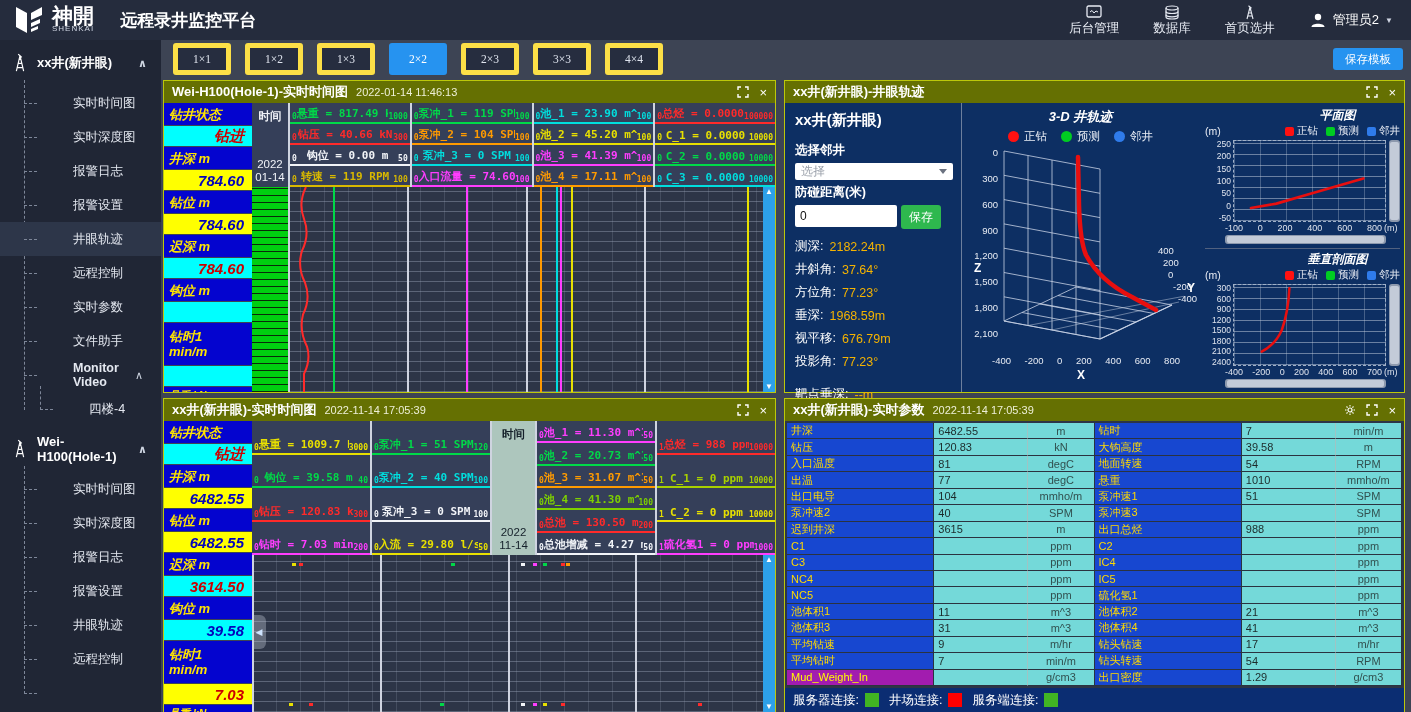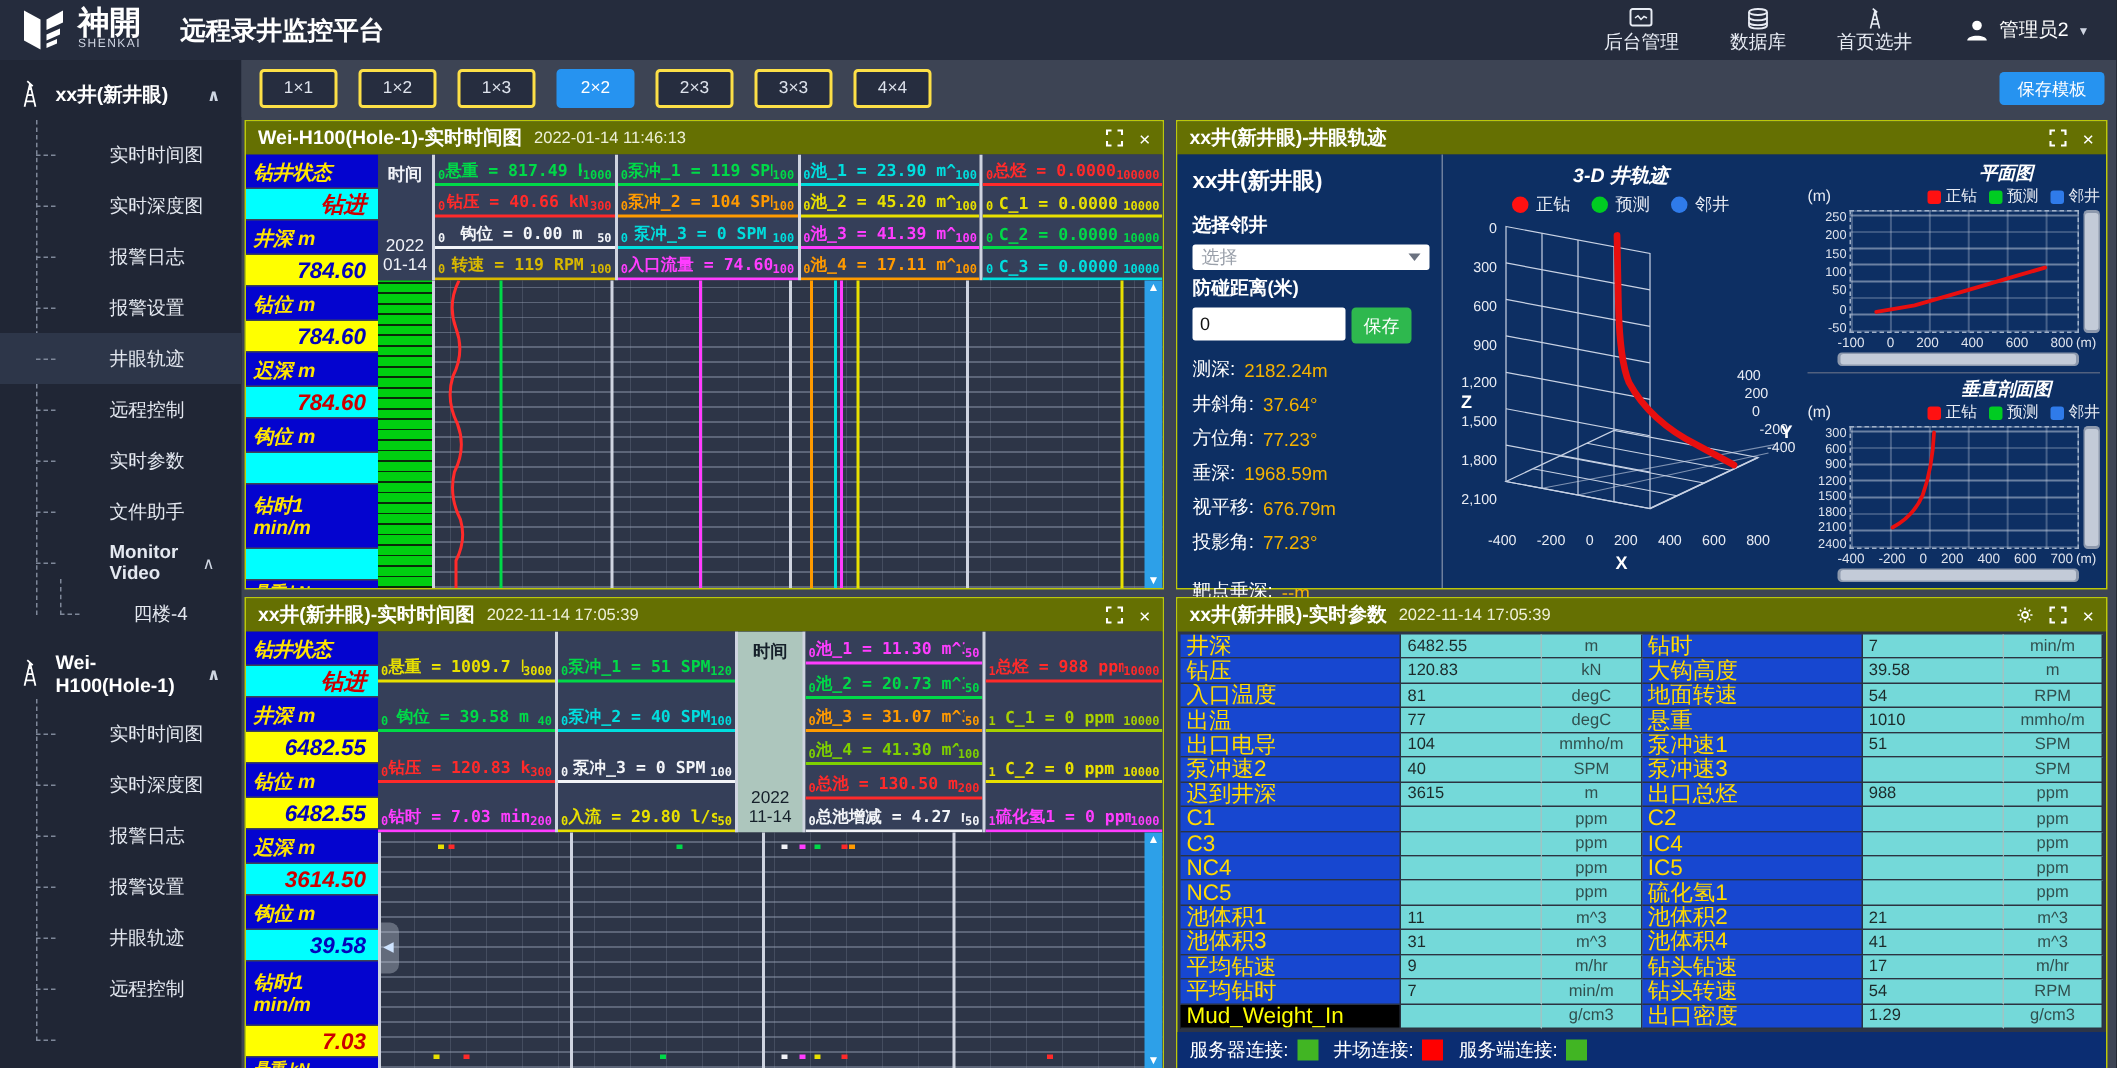--- a/index.html
+++ b/index.html
@@ -34,21 +34,21 @@
   .tree-item::before{content:"";position:absolute;left:24px;width:13px;border-top:1px dashed #7e8799;}
   .tree-item.child{padding-left:56px;}
   .tree-item.child::before{left:40px;}
   .tree-item.active{background:#2d3649;}
   .tree-item.bold .ti-label{font-weight:bold;}
   .tree-item .ti-label{flex:1;margin-left:33px;}
 
   
   #toolbar{position:absolute;left:161px;top:40px;width:1250px;height:38px;background:#3d4454;display:flex;align-items:center;}
   #grid-btns{display:flex;gap:14px;margin-left:12px;}
-  .gbtn{width:48px;height:22px;background:#262d3f;border:2px solid #fde047;border-radius:3px;color:#dfe4ee;font-size:11.5px;display:flex;align-items:center;justify-content:center;cursor:pointer;}
+  .gbtn{width:48px;height:22px;background:#262d3f;border:5px solid #fde047;border-radius:3px;color:#dfe4ee;font-size:11.5px;display:flex;align-items:center;justify-content:center;cursor:pointer;font-family:Liberation Serif, serif;}
   .gbtn.active{background:#2693f0;border-color:#2693f0;color:#fff;}
   #save-btn{margin-left:auto;margin-right:8px;width:70px;height:22px;background:#2693f0;border-radius:3px;color:#fff;font-size:11.5px;display:flex;align-items:center;justify-content:center;cursor:pointer;}
 
   
   .panel{position:absolute;border:1px solid #bcc80a;background:#2d3547;display:flex;flex-direction:column;}
   #panel-tl{left:163px;top:80px;width:611px;height:311px;}
   #panel-tr{left:784px;top:80px;width:619px;height:311px;}
   #panel-bl{left:163px;top:398px;width:611px;height:313px;}
   #panel-br{left:784px;top:398px;width:619px;height:313px;}
   .ptitle{height:22px;flex:0 0 22px;background:#657002;display:flex;align-items:center;padding:0 8px;gap:8px;}
@@ -142,22 +142,22 @@
   .pc-xrow{display:flex;align-items:center;color:#dfe4ee;font-size:9px;margin-top:1px;}
   .pc-xticks{flex:1;display:flex;justify-content:space-between;padding:0 2px 0 20px;}
   .pc-xunit{width:16px;overflow:hidden;white-space:nowrap;}
   .pc-hscroll{height:9px;margin:2px 14px 2px 20px;background:#8d99ad;border-radius:3px;position:relative;}
   .pc-hscroll::after{content:"";position:absolute;top:1px;bottom:1px;left:2px;right:2px;background:#c3cbd8;border-radius:2px;}
 
   
   #br-table{flex:1;display:flex;flex-direction:column;padding:2px;min-height:0;}
   .prow{flex:1;display:flex;min-height:0;}
   .phalf{flex:1;display:flex;min-width:0;}
-  .c-lbl{width:48%;background:#1747d0;color:#ffd900;font-size:15px;display:flex;align-items:center;padding-left:4px;border:1px solid #2b3340;border-width:0 1px 1px 0;white-space:nowrap;overflow:hidden;}
-  .c-lbl.hot{background:#000000;color:#ffff00;}
+  .c-lbl{width:48%;background:#1747d0;color:#ffd900;font-size:11px;display:flex;align-items:center;padding-left:4px;border:1px solid #2b3340;border-width:0 1px 1px 0;white-space:nowrap;overflow:hidden;}
+  .c-lbl.hot{background:#a21caf;color:#ffff00;}
   .c-val{width:30%;background:#74d9d9;color:#1c2a2a;font-size:11px;display:flex;align-items:center;padding-left:4px;border-bottom:1px solid #2b3340;border-right:1px solid #9fc4c4;}
   .c-unit{width:22%;background:#74d9d9;color:#31504f;font-size:11px;display:flex;align-items:center;justify-content:center;border-bottom:1px solid #2b3340;border-right:1px solid #2b3340;}
   #br-footer{height:24px;flex:0 0 24px;background:#0b2d72;display:flex;align-items:center;gap:10px;padding-left:8px;}
   .fitem{display:flex;align-items:center;gap:6px;color:#fff;font-size:12.5px;}
   .fsq{width:14px;height:14px;display:inline-block;}
 </style>
 </head>
 <body>
 
 <div id="app">

